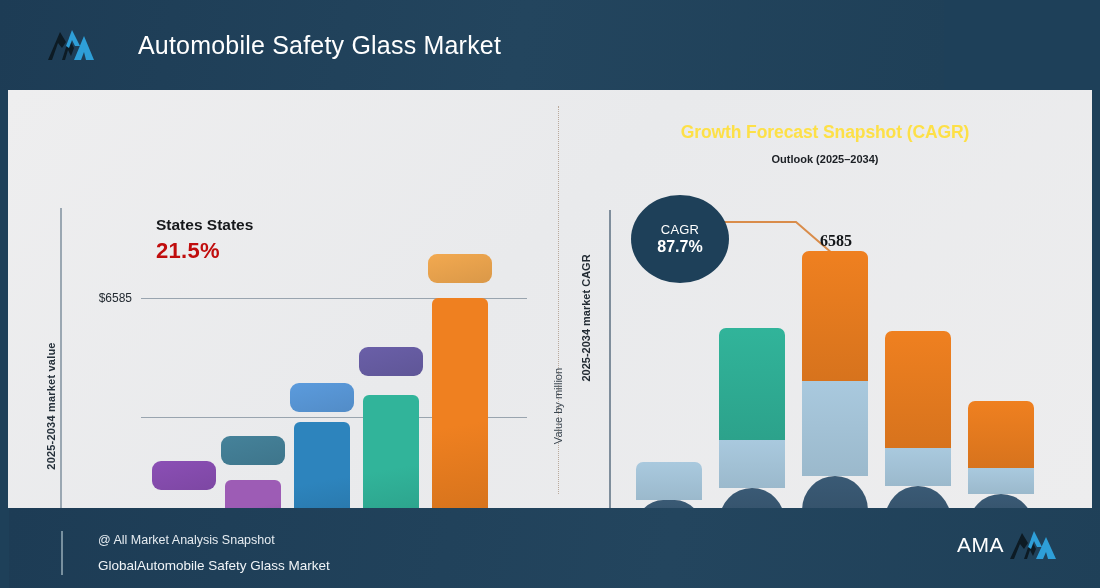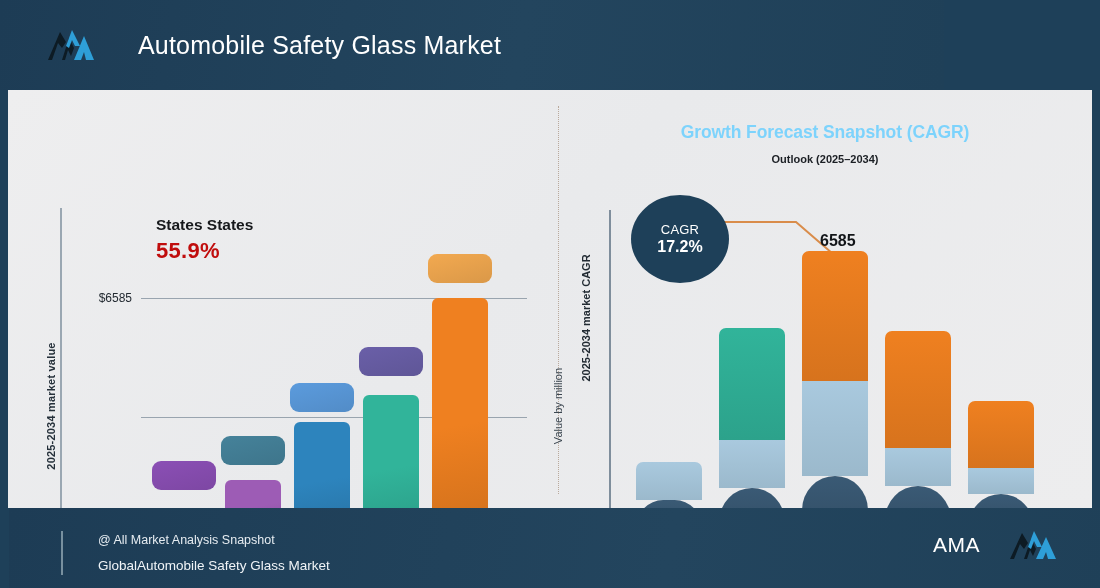--- a/index.html
+++ b/index.html
@@ -83,21 +83,21 @@
   .lcap { position: absolute; border-radius: 9px; }
   .lxlabel {
     position: absolute; top: 443px; font-size: 12px; color: #20272e;
     text-align: center; width: 70px;
   }
 
   
   .right-panel { position: absolute; left: 558px; top: 90px; width: 534px; height: 418px; }
   .r-title {
     position: absolute; left: 0; top: 32px; width: 534px; text-align: center;
-    font-size: 17.5px; font-weight: 700; color: #7dd3fc; letter-spacing: -.1px;
+    font-size: 17.5px; font-weight: 700; color: #fde047; letter-spacing: -.1px;
   }
   .r-sub {
     position: absolute; left: 0; top: 63px; width: 534px; text-align: center;
     font-size: 11px; font-weight: 700; color: #1b1f24;
   }
   .r-axis-title {
     position: absolute; left: -52px; top: 222px; width: 160px;
     transform: rotate(-90deg); transform-origin: center center;
     font-size: 11px; font-weight: 700; color: #222b33; text-align: center;
   }
@@ -124,42 +124,42 @@
     display: flex; flex-direction: column; align-items: center; justify-content: center;
     color: #fff;
   }
   .cagr-badge .t1 { font-size: 13px; font-weight: 400; letter-spacing: .2px; }
   .cagr-badge .t2 { font-size: 16px; font-weight: 700; margin-top: 1px; }
 
   .connector { position: absolute; left: 160px; top: 100px; width: 160px; height: 90px; }
 
   .peak-label {
     position: absolute; left: 262px; top: 142px;
-    font-size: 16px; font-weight: 700; color: #121518;
+    font-size: 16px; font-weight: 700; color: #121518; font-family: Liberation Serif, serif;
   }
 
   
   .footer {
     position: absolute; left: 9px; top: 508px; width: 1100px; height: 80px;
     background: linear-gradient(100deg, #1d3c55 0%, #23455e 60%, #1f4058 100%);
   }
   .footer-accent {
     position: absolute; left: 52px; top: 23px; width: 2px; height: 44px;
     background: #78909f;
   }
   .footer-l1 {
     position: absolute; left: 89px; top: 25px;
     font-size: 12.5px; color: #e6ecf1; font-weight: 400;
   }
   .footer-l2 {
     position: absolute; left: 89px; top: 50px;
     font-size: 13.5px; color: #f0f4f7; font-weight: 400;
   }
   .footer-logo-text {
-    position: absolute; right: 120px; top: 533px;
+    position: absolute; right: 96px; top: 533px;
     font-size: 21px; color: #ffffff; font-weight: 400; letter-spacing: .5px;
   }
   .footer-logo-mark { position: absolute; right: 38px; top: 528px; width: 58px; height: 34px; }
 </style>
 </head>
 <body>
 
 <div class="header">
   <svg class="logo-mark" viewBox="0 0 52 38">
     <path d="M4 34 L16 6 L22 16 L18 22 L14 17 L8 34 Z" fill="#0d1b24"></path>
@@ -174,21 +174,21 @@
 
 <div class="divider"></div>
 
 <div class="left-panel">
 
   <div class="y-axis-line"></div>
   <div class="y-axis-title">2025-2034 market value</div>
   <div class="value-by-million">Value by million</div>
 
   <div class="country-label">States States</div>
-  <div class="country-pct">55.9%</div>
+  <div class="country-pct">21.5%</div>
 
   <div class="gridline gl-top"></div>
   <div class="gridline gl-mid"></div>
   <div class="baseline"></div>
 
   <div class="tick-label tick-top">$6585</div>
   <div class="tick-label tick-bot">$3975</div>
 
   <div id="left-bars">
       <div class="lbar" style="left: 148px; top: 419.935px; width: 56px; height: 18.0651px; background: linear-gradient(170deg, rgb(224, 104, 122) 0%, rgb(224, 104, 122) 55%, rgb(197, 92, 107) 100%);"></div>
@@ -216,21 +216,21 @@
   <div class="r-axis-title">2025-2034 market CAGR</div>
   <div class="r-axis-line"></div>
   <div class="r-baseline"></div>
 
   <svg class="connector" viewBox="0 0 160 90">
     <polyline points="6,32 78,32 122,70" fill="none" stroke="#d98c4a" stroke-width="2"></polyline>
   </svg>
 
   <div class="cagr-badge">
     <div class="t1">CAGR</div>
-    <div class="t2">17.2%</div>
+    <div class="t2">87.7%</div>
   </div>
 
   <div class="peak-label">6585</div>
 
   <div id="right-bars">
       <div class="rbar" style="left: 78px; top: 372px; width: 66px; height: 66px;">
         <div class="rseg" style="top: 0px; height: 38px; background: linear-gradient(rgb(169, 201, 222) 0%, rgb(155, 185, 204) 100%);"></div>
         <div class="rseg rseg-base" style="top: 38px; height: 28px; background: linear-gradient(rgb(58, 90, 117) 0%, rgb(51, 79, 103) 100%);"></div>
       </div>
       <div class="rxlabel" style="left: 66px;">2025</div>

